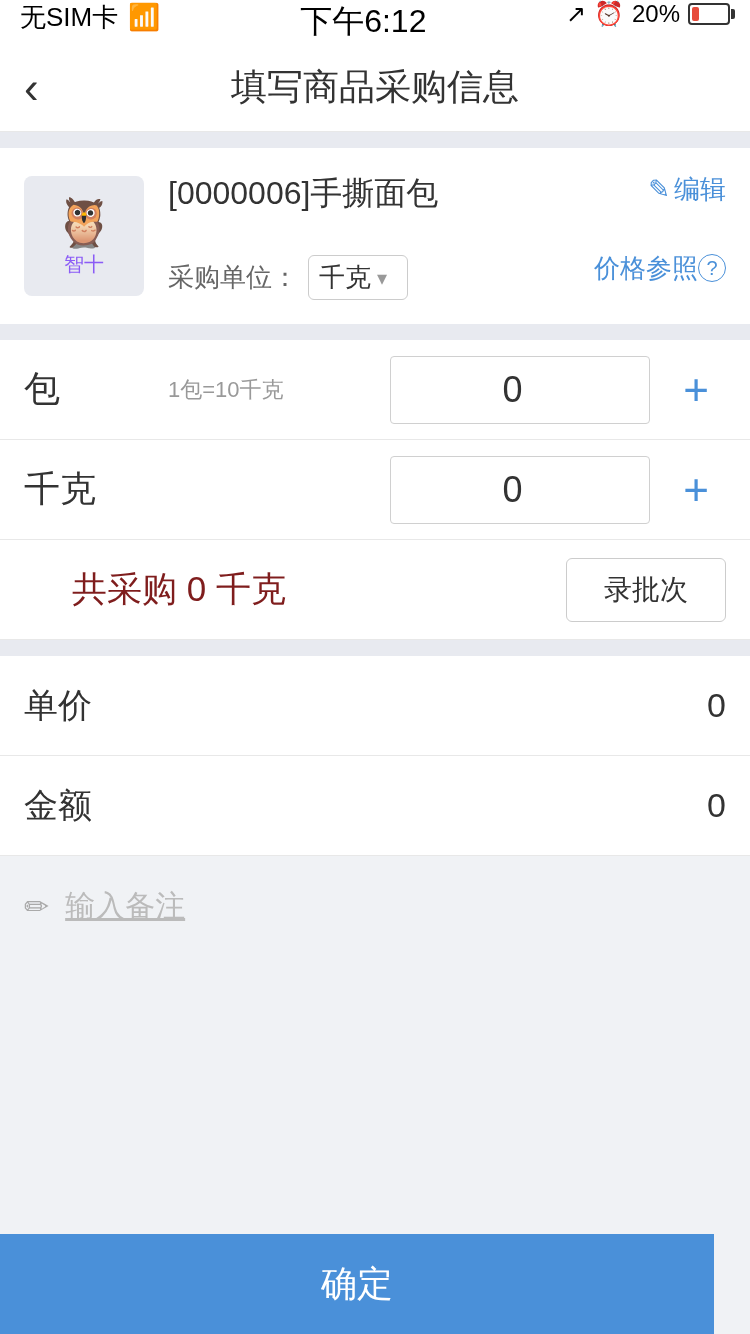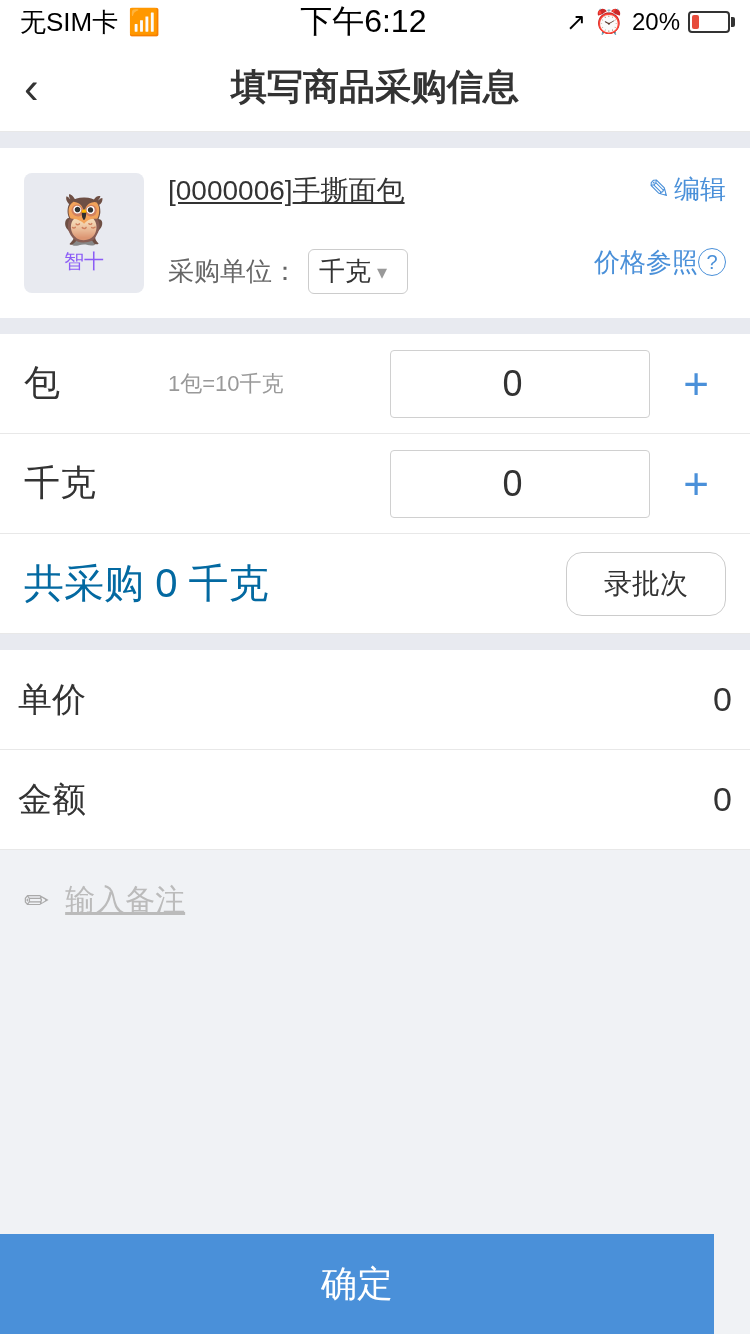--- a/index.html
+++ b/index.html
@@ -11,21 +11,21 @@
       background: #f0f2f5;
       font-size: 32px;
       color: #333;
     }
 
     
     .status-bar {
       height: 44px;
       background: #fff;
       display: flex;
-      align-items: center;
+      align-items: flex-start;
       justify-content: space-between;
       padding: 0 20px;
       font-size: 26px;
       color: #000;
     }
     .status-left { display: flex; align-items: center; gap: 10px; }
     .status-center { font-size: 32px; font-weight: 500; }
     .status-right { display: flex; align-items: center; gap: 8px; font-size: 24px; }
     .battery-icon {
       width: 42px; height: 22px;
@@ -67,21 +67,21 @@
     .nav-back {
       position: absolute;
       left: 24px;
       font-size: 44px;
       color: #333;
       cursor: pointer;
       line-height: 1;
     }
     .nav-title {
       font-size: 36px;
-      font-weight: 700;
+      font-weight: 400;
       color: #333;
     }
 
     
     .divider {
       height: 16px;
       background: #e8eaf0;
     }
 
     
@@ -115,24 +115,23 @@
     .product-info {
       flex: 1;
     }
     .product-header {
       display: flex;
       justify-content: space-between;
       align-items: flex-start;
       margin-bottom: 20px;
     }
     .product-name {
-      font-size: 28px;
+      font-size: 32px;
       color: #333;
       font-weight: 500;
-      text-decoration: underline;
     }
     .product-edit {
       font-size: 26px;
       color: #4a90d9;
       display: flex;
       align-items: center;
       gap: 4px;
       cursor: pointer;
     }
     .product-meta {
@@ -240,47 +239,48 @@
     .summary-row {
       display: flex;
       align-items: center;
       justify-content: space-between;
       padding: 0 24px;
       height: 100px;
       background: #fff;
       border-bottom: 1px solid #e8e8e8;
     }
     .summary-text {
-      font-size: 40px;
-      color: #0369a1;
+      font-size: 35px;
+      color: #7f1d1d;
+      margin-left: 48px;
     }
     .batch-btn {
       width: 160px;
       height: 64px;
       border: 1.5px solid #ccc;
-      border-radius: 16px;
+      border-radius: 6px;
       background: #fff;
       font-size: 28px;
       color: #333;
       cursor: pointer;
       display: flex;
       align-items: center;
       justify-content: center;
     }
 
     
     .price-section {
       background: #fff;
       margin-top: 0;
     }
     .price-row {
       display: flex;
       align-items: center;
       justify-content: space-between;
-      padding: 0 18px;
+      padding: 0 24px;
       height: 100px;
       border-bottom: 1px solid #e8e8e8;
     }
     .price-label {
       font-size: 34px;
       color: #333;
     }
     .price-value {
       font-size: 34px;
       color: #333;

